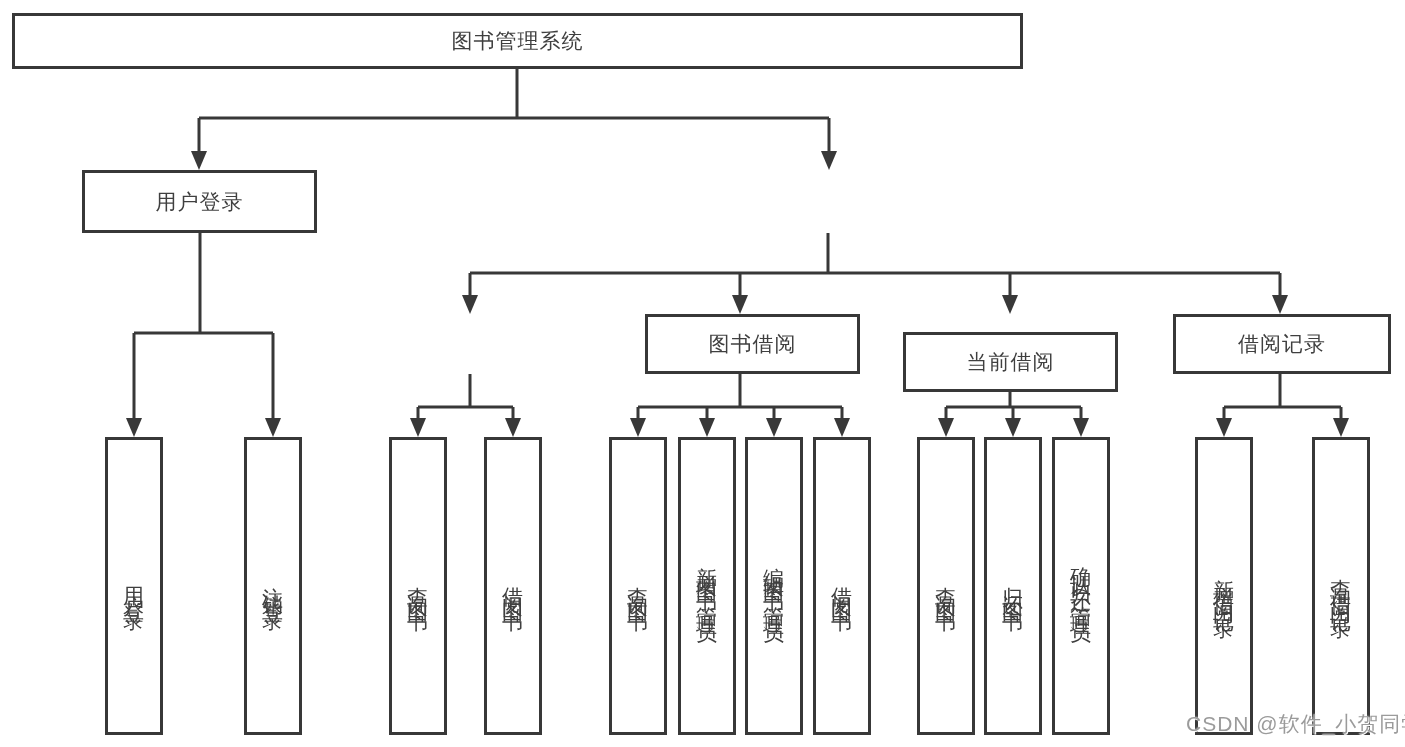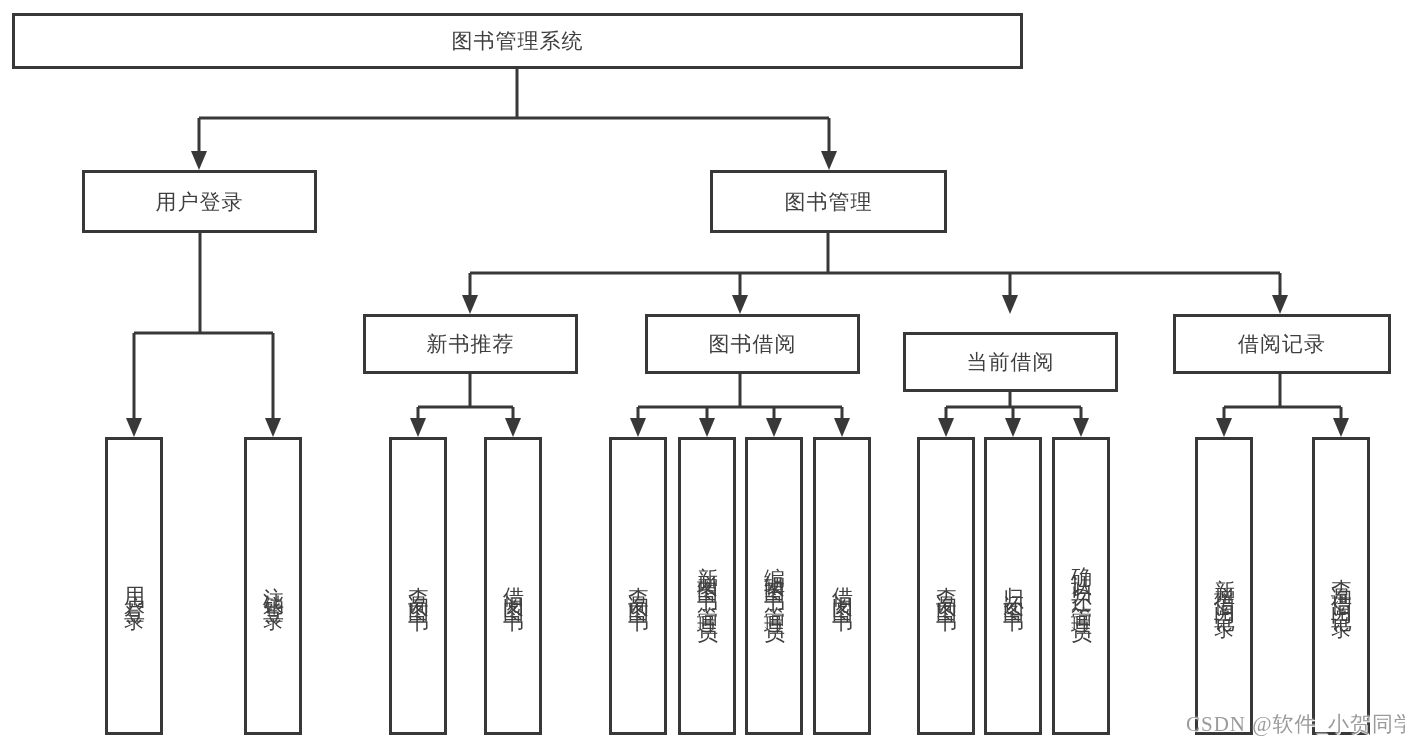--- a/index.html
+++ b/index.html
@@ -2,21 +2,21 @@
 <html><head>
 <meta charset="utf-8">
 <style>
   html, body { margin: 0; padding: 0; background: #ffffff; }
   #stage {
     position: relative;
     width: 1405px;
     height: 747px;
     background: #ffffff;
     overflow: hidden;
-    font-family: Liberation Serif, serif;
+    font-family: Liberation Sans, sans-serif;
   }
   #connectors {
     position: absolute;
     left: 0; top: 0;
     width: 1405px; height: 747px;
   }
   .box {
     position: absolute;
     box-sizing: border-box;
     background: #ffffff;
@@ -118,23 +118,21 @@
       <polygon points="1005,418 1021,418 1013,437"></polygon>
       <polygon points="1073,418 1089,418 1081,437"></polygon>
       <polygon points="1216,418 1232,418 1224,437"></polygon>
       <polygon points="1333,418 1349,418 1341,437"></polygon>
     </g>
   </svg>
 
   <div class="box" id="root">图书管理系统</div>
 
   <div class="box" id="n-user-login">用户登录</div>
-  <div class="box" id="n-book-mgmt">图书管理</div>
 
-  <div class="box" id="n-new-book">新书推荐</div>
   <div class="box" id="n-book-borrow">图书借阅</div>
   <div class="box" id="n-current-borrow">当前借阅</div>
   <div class="box" id="n-borrow-record">借阅记录</div>
 
   <div class="box leaf" id="l-user-login">
     <span class="vtext">用户登录</span>
   </div>
   <div class="box leaf" id="l-logout">
     <span class="vtext">注销登录</span>
   </div>

